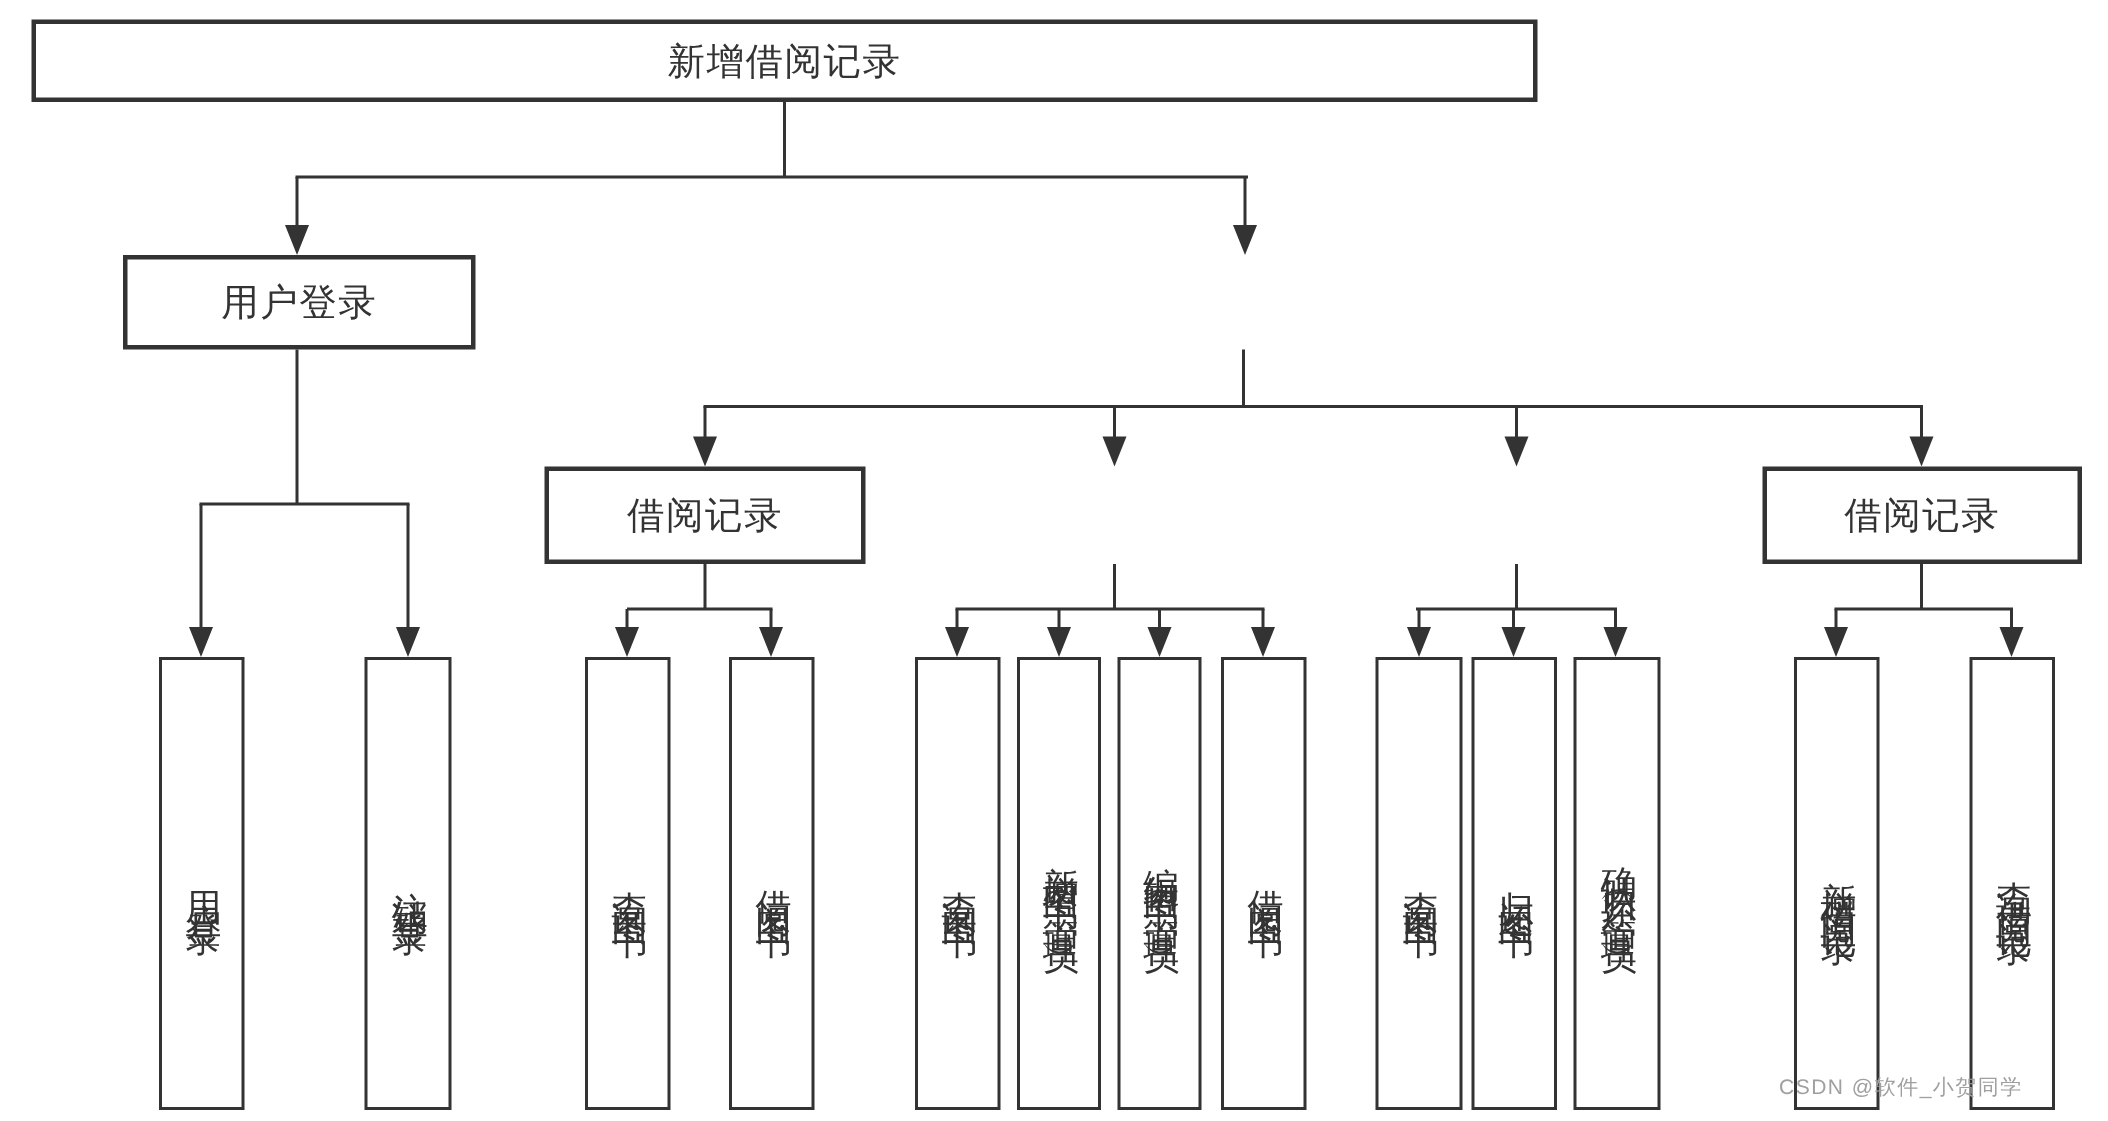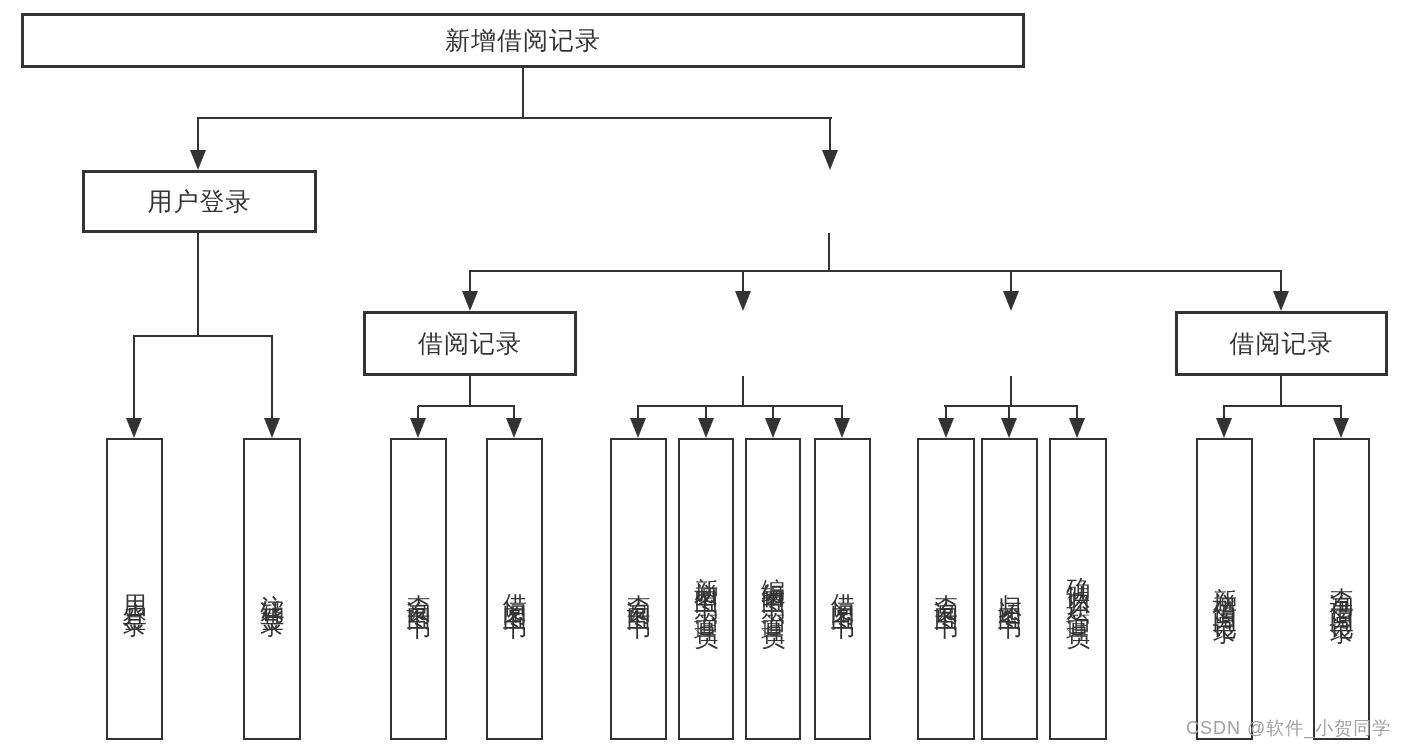--- a/index.html
+++ b/index.html
@@ -42,21 +42,21 @@
     position: absolute;
     width: 0; height: 0;
     border-left: 8px solid transparent;
     border-right: 8px solid transparent;
     border-top: 20px solid var(--line-color, #333333);
   }
   .watermark {
     position: absolute;
     left: 1186px;
     top: 716px;
-    font-size: 18px;
+    font-size: 14px;
     color: var(--watermark-color, #9e9e9e);
     white-space: nowrap;
     z-index: 5;
     letter-spacing: 1px;
   }
 </style>
 </head>
 <body>
 
 <div class="canvas" style="--line-color: #333333; --text-color: #333333; --watermark-color: #a0a0a0; --bg-color: #ffffff;">

